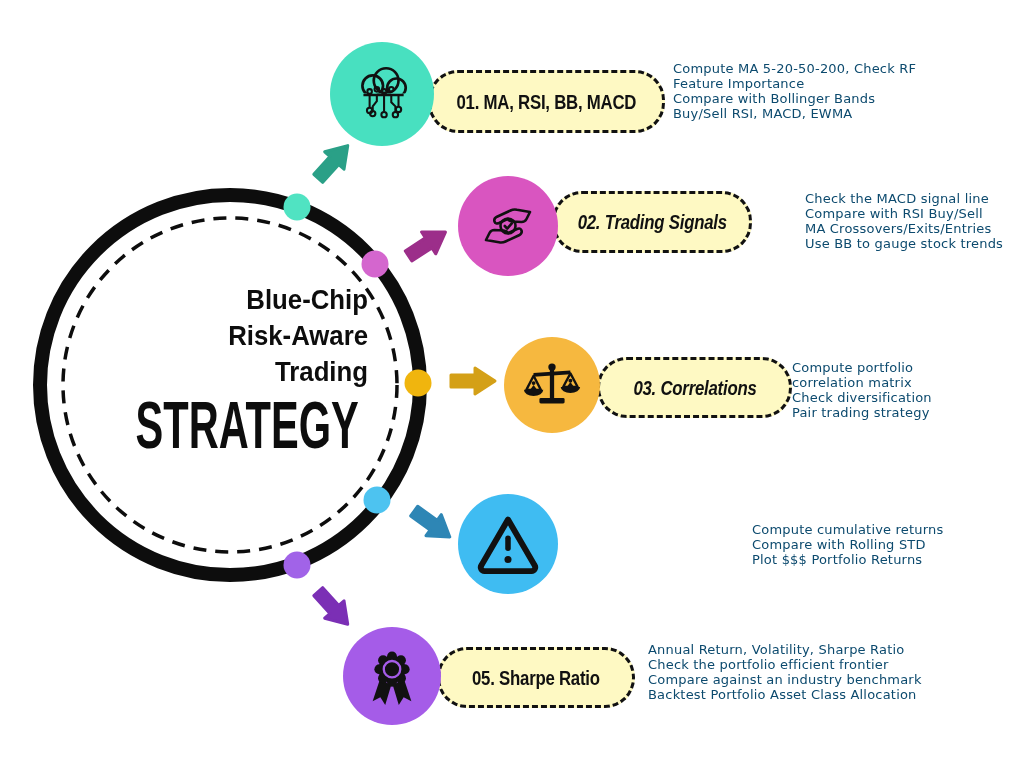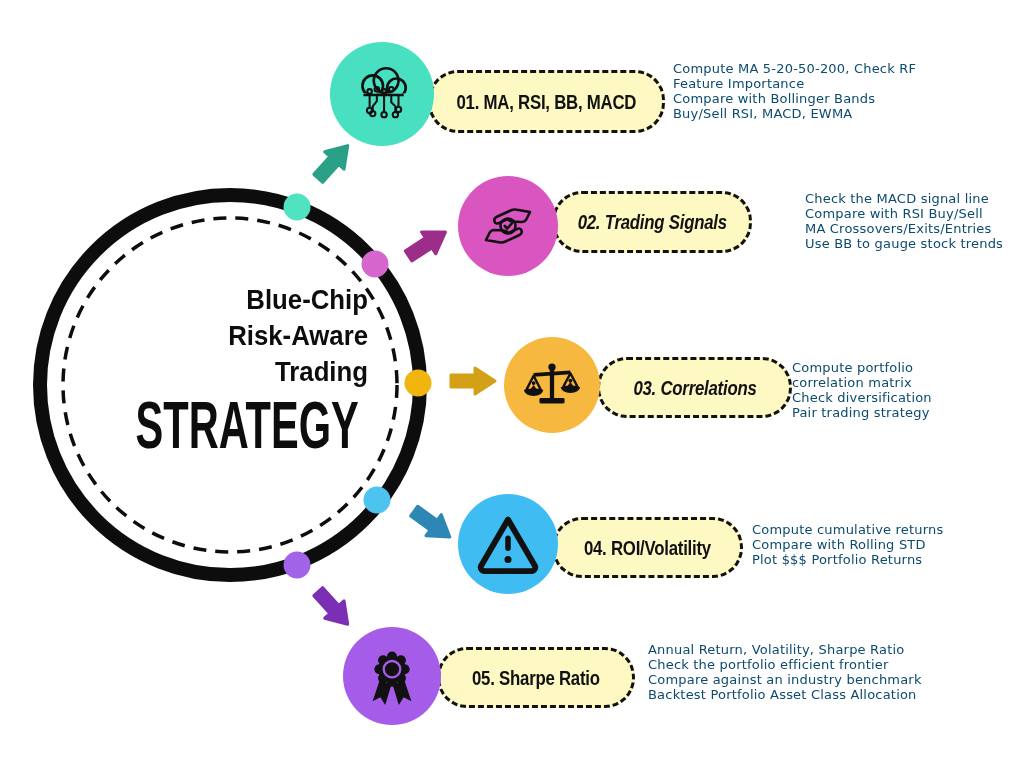--- a/index.html
+++ b/index.html
@@ -152,23 +152,20 @@
         <circle cx="51" cy="27.5" r="2"></circle>
           <path d="M48,33 l3,-4 l3,4 Z"></path>
       </g>
     </svg>
   </div>
   <div class="desc" id="d3">Compute portfolio
 correlation matrix
 Check diversification
 Pair trading strategy</div>
 
-  <div class="pill" id="p4">
-    <span class="pill-label">04. ROI/Volatility</span>
-  </div>
   <div class="step-circle" id="c4">
     <svg width="68" height="68" viewBox="0 0 64 64">
       <path d="M32,9 L57,52 a3.5,3.5 0 0 1 -3,5.5 h-44 a3.5,3.5 0 0 1 -3,-5.5 Z" fill="none" stroke="#111" stroke-width="5.5" stroke-linejoin="round"></path>
       <rect x="29.4" y="24" width="5.2" height="14.5" rx="2.6" fill="#111"></rect>
       <circle cx="32" cy="46.5" r="3.3" fill="#111"></circle>
     </svg>
   </div>
   <div class="desc" id="d4">Compute cumulative returns
 Compare with Rolling STD
 Plot $$$ Portfolio Returns</div>

